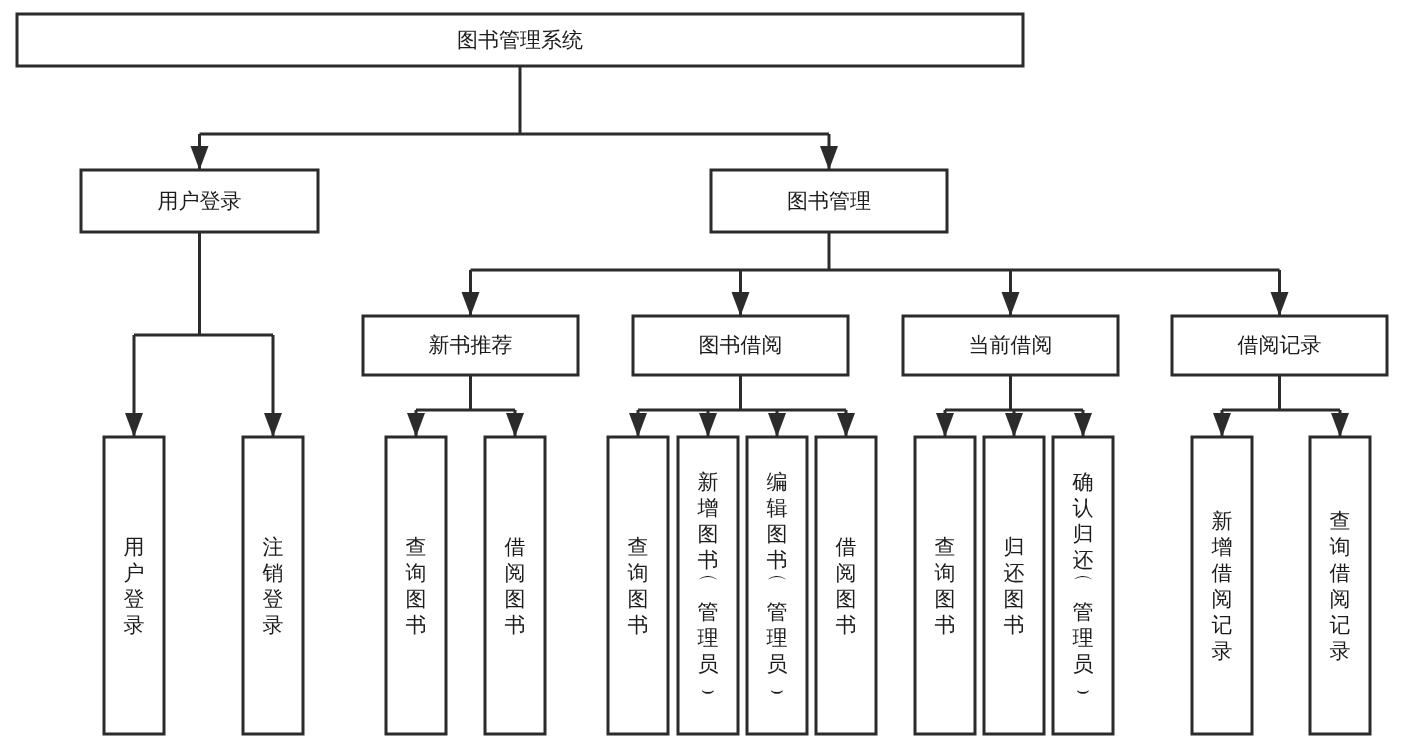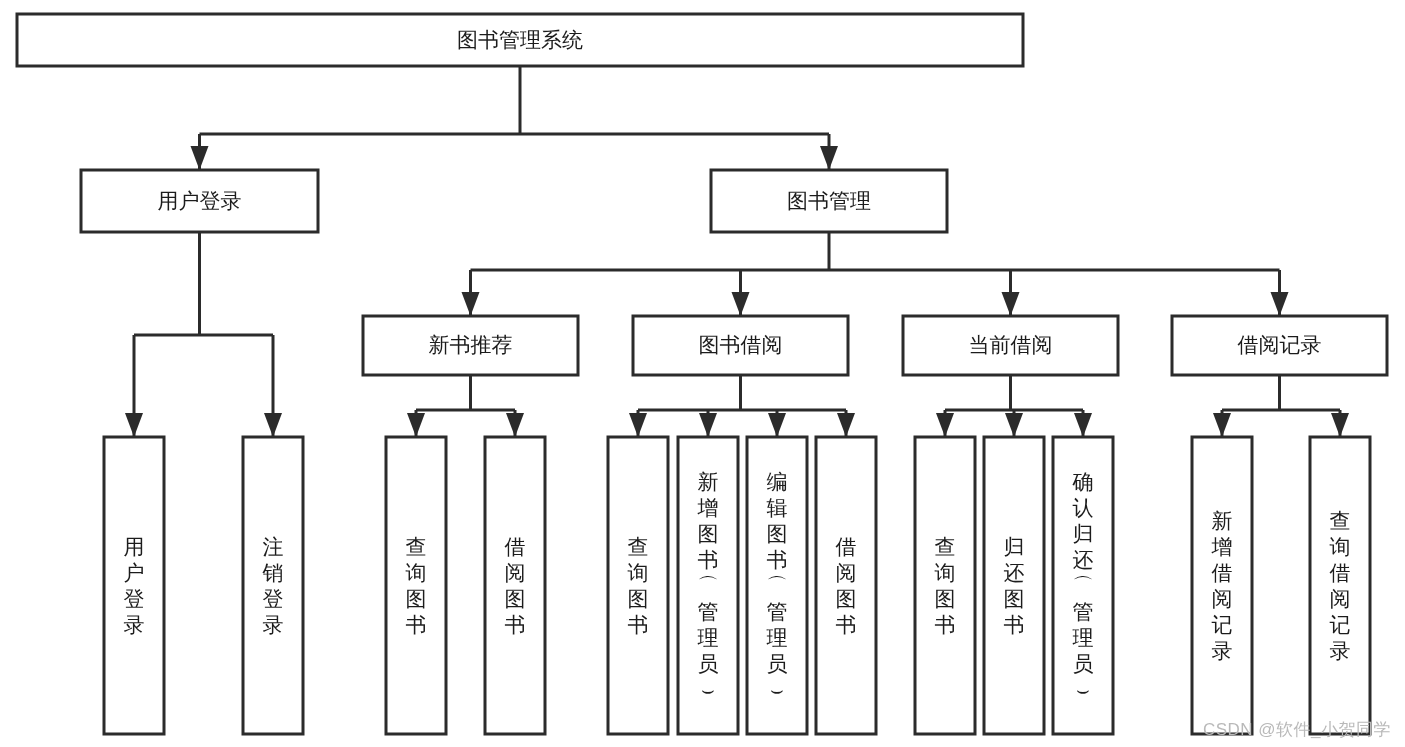--- a/index.html
+++ b/index.html
@@ -202,14 +202,13 @@
         <g>
           <rect x="1192" y="437" width="60" height="297" class="node-rect"></rect>
           <text x="1222" y="527.78" class="node-label-vert"><tspan x="1222" dy="0">新</tspan><tspan x="1222" dy="26">增</tspan><tspan x="1222" dy="26">借</tspan><tspan x="1222" dy="26">阅</tspan><tspan x="1222" dy="26">记</tspan><tspan x="1222" dy="26">录</tspan></text>
         </g>
         <g>
           <rect x="1310" y="437" width="60" height="297" class="node-rect"></rect>
           <text x="1340" y="527.78" class="node-label-vert"><tspan x="1340" dy="0">查</tspan><tspan x="1340" dy="26">询</tspan><tspan x="1340" dy="26">借</tspan><tspan x="1340" dy="26">阅</tspan><tspan x="1340" dy="26">记</tspan><tspan x="1340" dy="26">录</tspan></text>
         </g>
       </g>
   </svg>
-  <div class="watermark">CSDN @软件_小贺同学</div>
 </div>
 
 </body></html>

